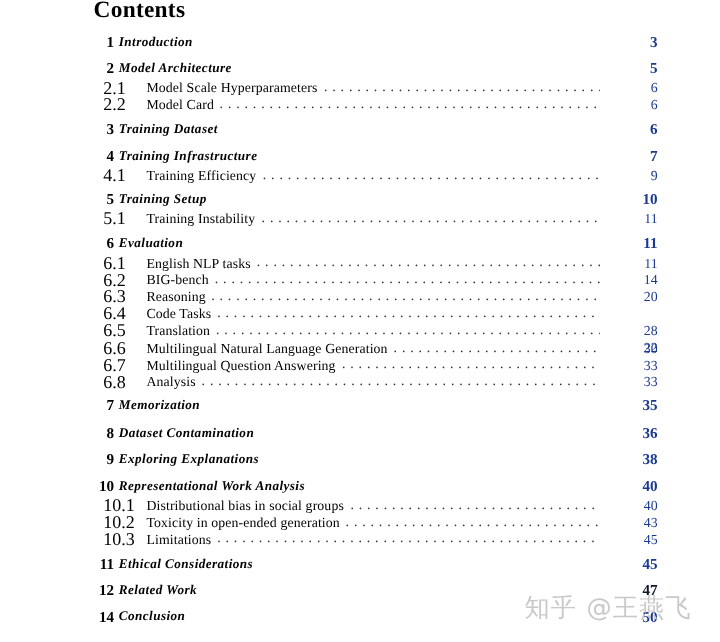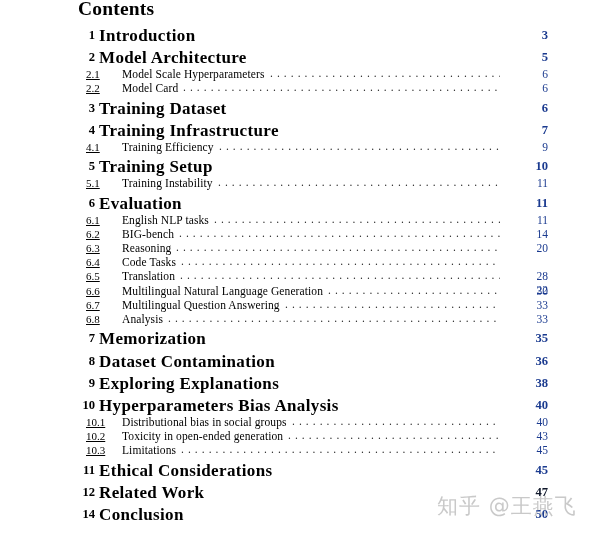--- a/index.html
+++ b/index.html
@@ -97,43 +97,43 @@
     left: 58px;
     width: 37px;
     font-size: 12.6px;
     font-weight: bold;
     line-height: 15px;
     padding-top: 1px;
   }
   .lvl-section .e-label,
   .lvl-appendix .e-label {
     left: 99px;
-    font-size: 17px;
+    font-size: 11px;
     font-weight: bold;
     line-height: 15px;
     padding-top: 1px;
     letter-spacing: 0.35px;
+    font-style: italic;
   }
   .lvl-section .e-page,
   .lvl-appendix .e-page {
     left: 504px;
     font-size: 12.6px;
     font-weight: bold;
     line-height: 15px;
     padding-top: 1px;
   }
 
   
   .lvl-sub .e-num {
     left: 86px;
     width: 30px;
-    font-size: 11px;
+    font-size: 15px;
     line-height: 14px;
     text-align: left;
-    text-decoration: underline;
   }
   .lvl-sub .e-label {
     left: 122px;
     font-size: 11.5px;
     line-height: 14px;
     letter-spacing: 0.1px;
   }
   .lvl-sub .e-dots {
     right: 52px;
     height: 14px;
@@ -307,21 +307,21 @@
         <span class="e-label">Dataset Contamination</span>
         <span class="e-page" style="color: rgb(26, 58, 143); text-align: right;">36</span>
       </div>
       <div class="toc-entry lvl-section gap-before">
         <span class="e-num">9</span>
         <span class="e-label">Exploring Explanations</span>
         <span class="e-page" style="color: rgb(26, 58, 143);">38</span>
       </div>
       <div class="toc-entry lvl-section gap-before">
         <span class="e-num">10</span>
-        <span class="e-label">Hyperparameters Bias Analysis</span>
+        <span class="e-label">Representational Work Analysis</span>
         <span class="e-page" style="color: rgb(26, 58, 143);">40</span>
       </div>
       <div class="toc-entry lvl-sub">
         <span class="e-num">10.1</span>
         <span class="e-label">Distributional bias in social groups</span>
         <span class="e-dots" style="left: 292px; width: 208px;">
           <span>.....................................................................</span>
         </span>
         <span class="e-page" style="color: rgb(26, 58, 143);">40</span>
       </div>

